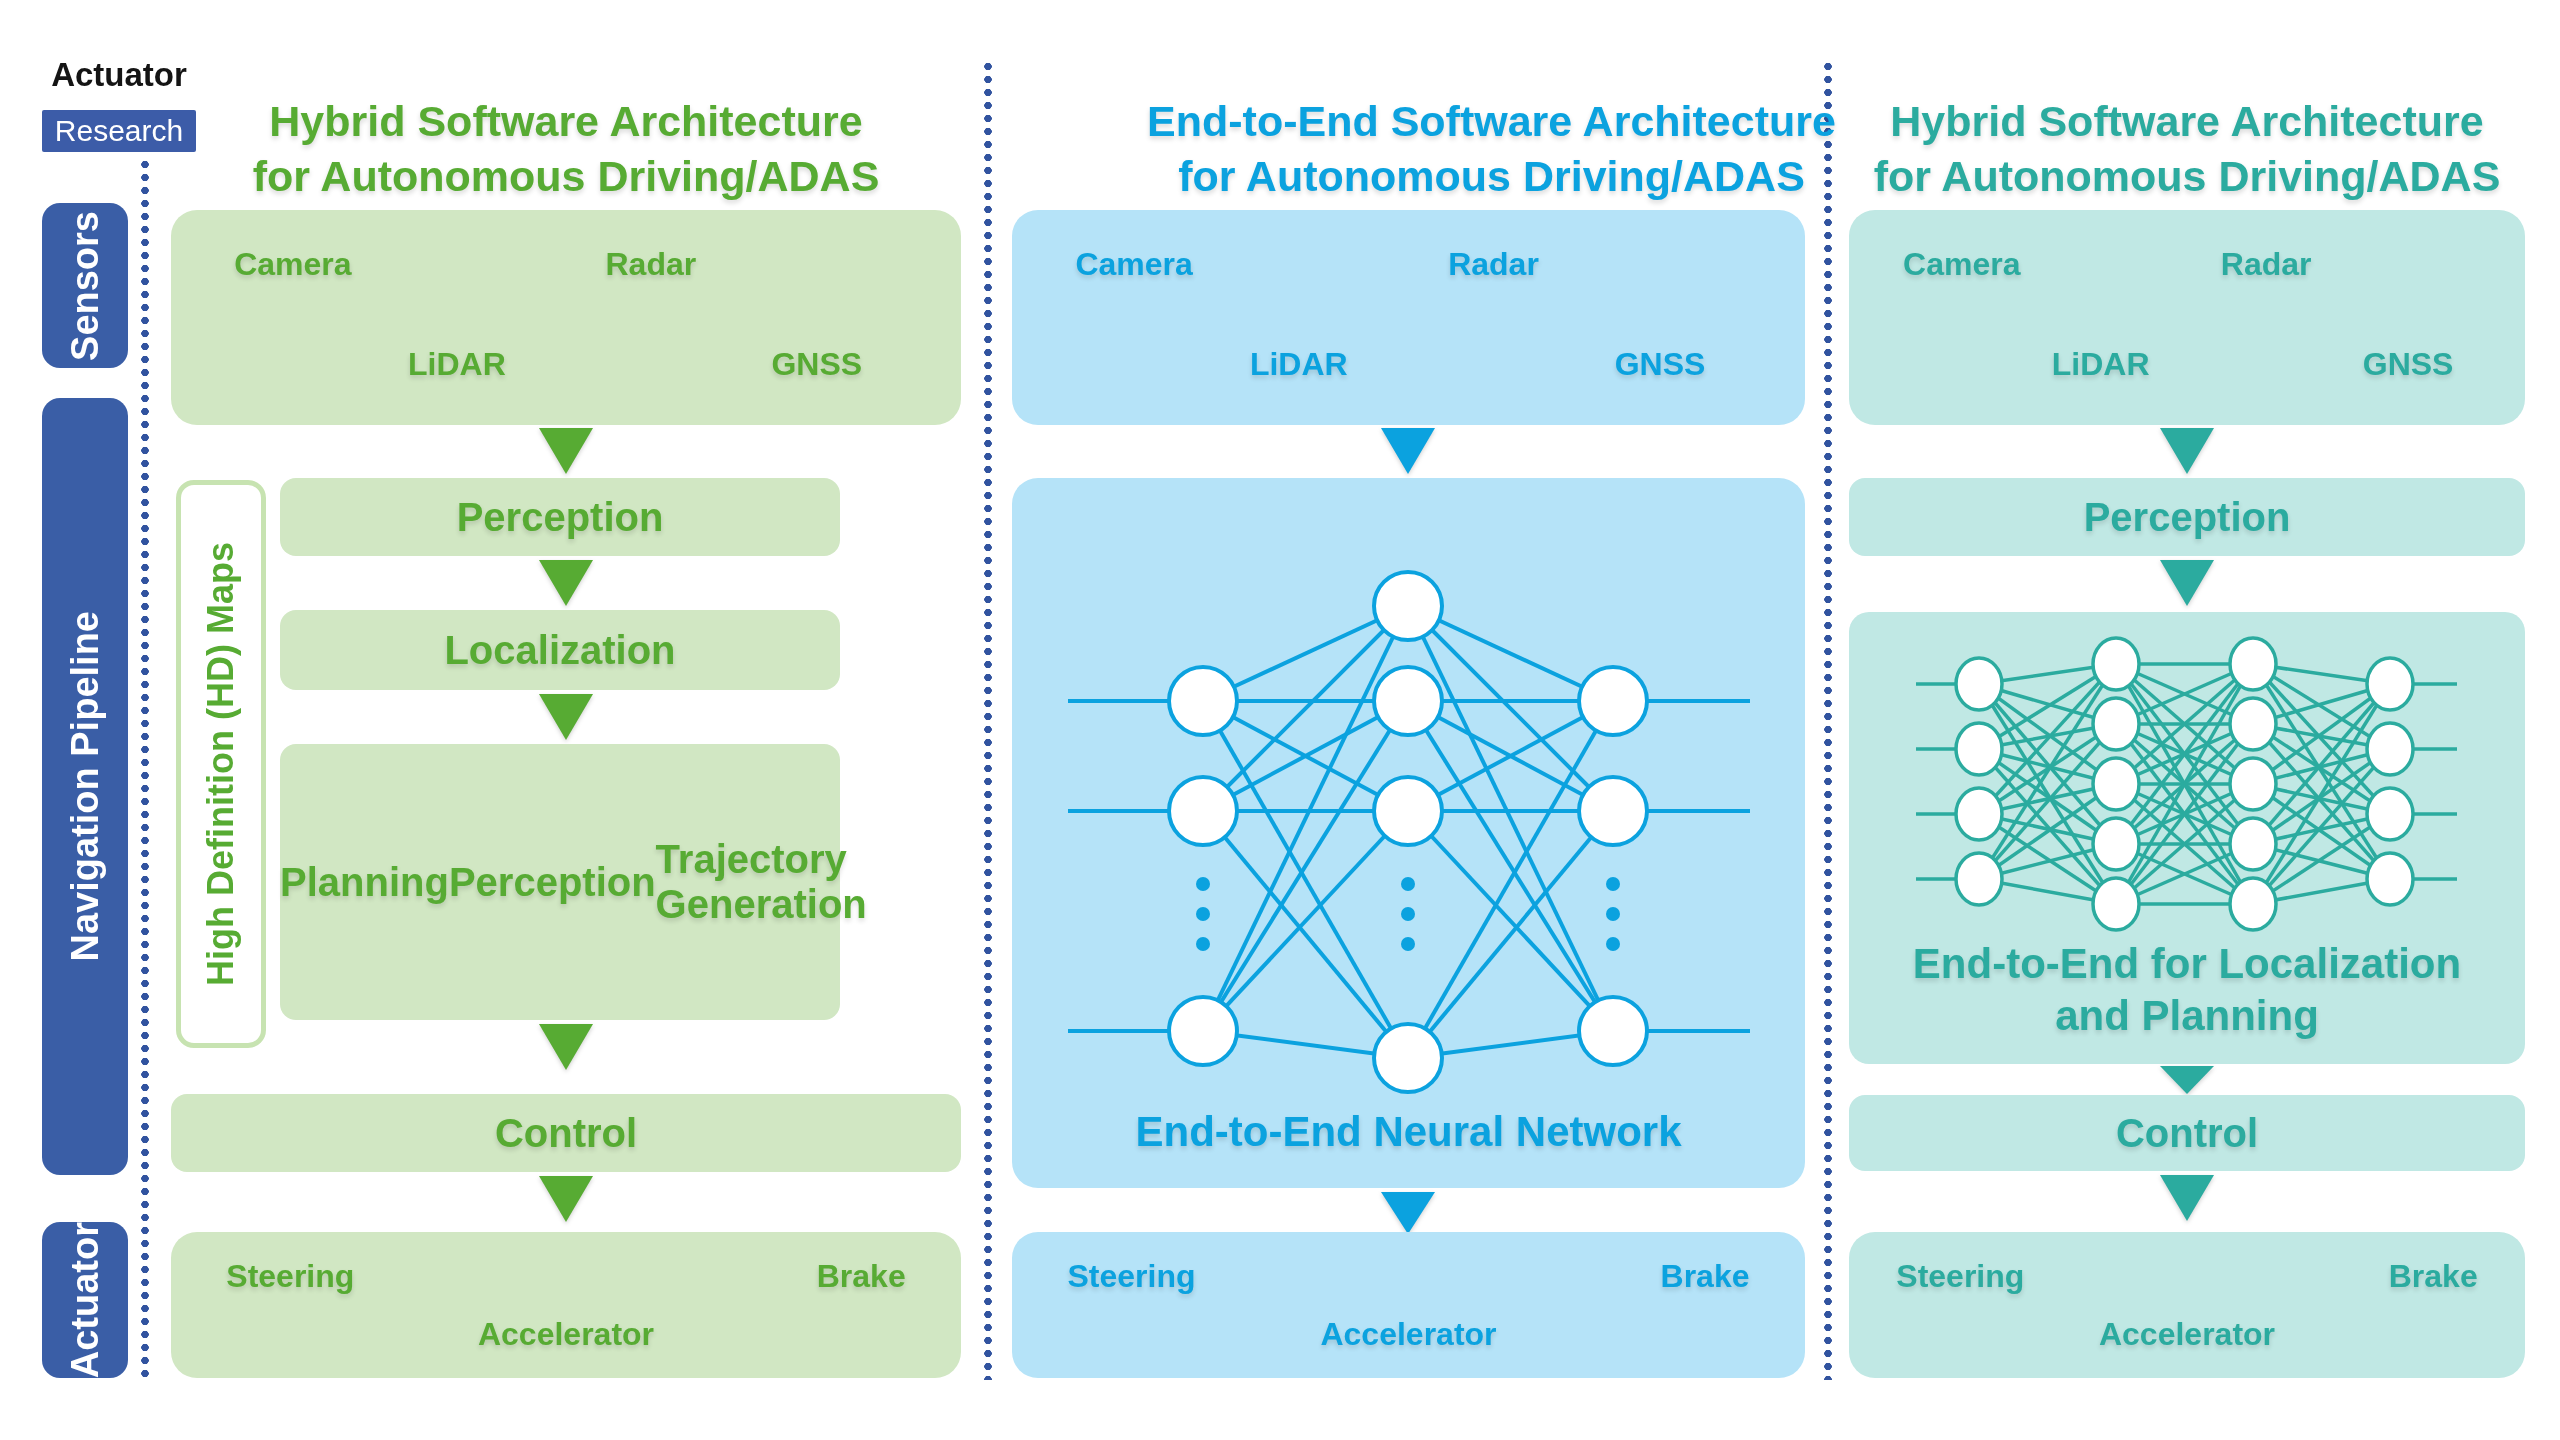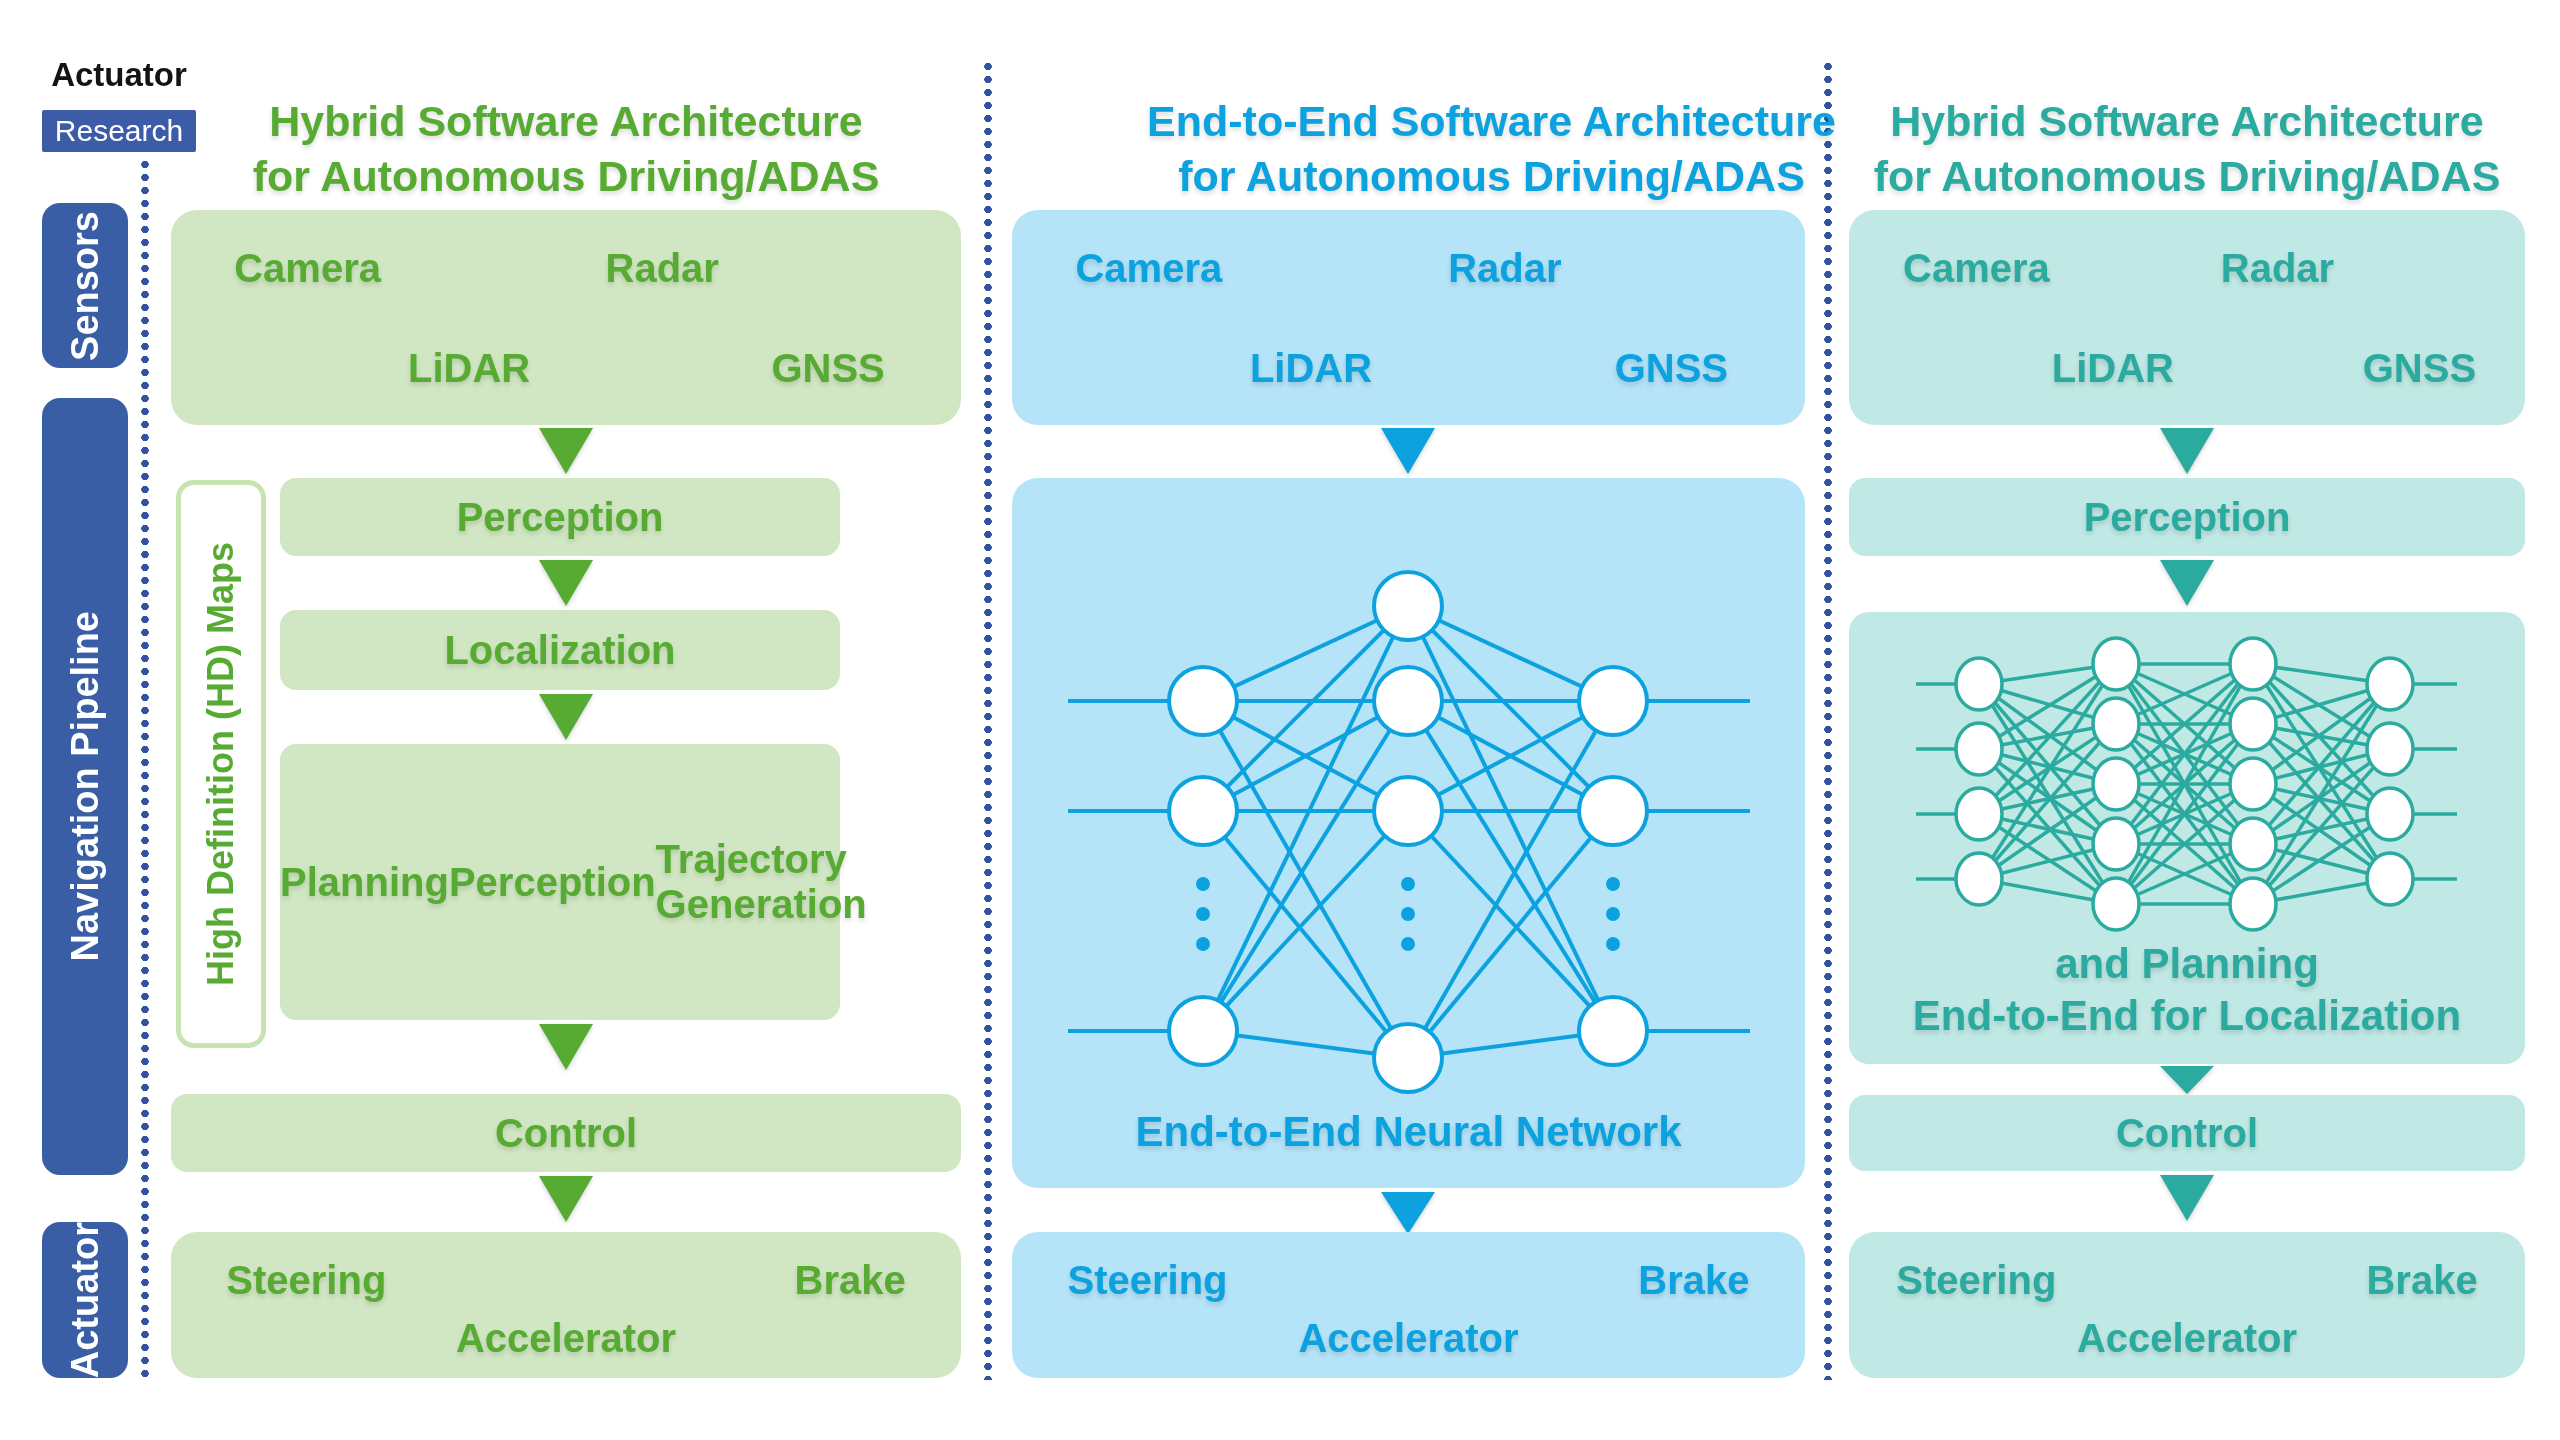--- a/index.html
+++ b/index.html
@@ -19,21 +19,21 @@
   .dotline{position:absolute;width:8px;background-image:radial-gradient(circle closest-side,#31539f 88%,rgba(49,83,159,0) 100%);
            background-size:8px 13px;background-repeat:repeat-y}
   
   .col{position:absolute;top:0;height:1440px}
   .title{position:absolute;top:58px;left:0;width:100%;text-align:center;font-weight:700;
          font-size:43px;line-height:55px;text-shadow:0 3px 5px rgba(0,0,0,.15)}
   .bx{position:absolute;border-radius:26px;box-sizing:border-box}
   .bx.sm{border-radius:16px}
   .fill-g{background:#d1e7c3}.fill-c{background:#b5e3f8}.fill-t{background:#c0e8e4}
   .green{color:#57ab33}.cyan{color:#0ba2df}.teal{color:#2bab9f}
-  .lbl{position:absolute;font-weight:700;font-size:40px;white-space:nowrap;
+  .lbl{position:absolute;font-weight:700;font-size:32px;white-space:nowrap;
        text-shadow:0 3px 5px rgba(0,0,0,.14)}
   .cbox{display:flex;align-items:center;justify-content:center;font-weight:700;font-size:40px;
         text-shadow:0 3px 5px rgba(0,0,0,.14)}
   .stack{display:flex;flex-direction:row;justify-content:space-evenly;align-items:center;
          font-weight:700;font-size:40px;text-shadow:0 3px 5px rgba(0,0,0,.14)}
   
   .arrow{position:absolute;width:0;height:0;border-left:27px solid transparent;
          border-right:27px solid transparent;filter:drop-shadow(0 2px 2px rgba(0,0,0,.18))}
   .arrow.g{border-top:46px solid #57ab33}
   .arrow.c{border-top:46px solid #0ba2df}
@@ -294,22 +294,22 @@
         <ellipse cx="359" cy="88" rx="23" ry="26" fill="#ffffff" stroke="#2bab9f" stroke-width="3.5"></ellipse>
         <ellipse cx="359" cy="148" rx="23" ry="26" fill="#ffffff" stroke="#2bab9f" stroke-width="3.5"></ellipse>
         <ellipse cx="359" cy="208" rx="23" ry="26" fill="#ffffff" stroke="#2bab9f" stroke-width="3.5"></ellipse>
         <ellipse cx="359" cy="268" rx="23" ry="26" fill="#ffffff" stroke="#2bab9f" stroke-width="3.5"></ellipse>
         <ellipse cx="496" cy="48" rx="23" ry="26" fill="#ffffff" stroke="#2bab9f" stroke-width="3.5"></ellipse>
         <ellipse cx="496" cy="113" rx="23" ry="26" fill="#ffffff" stroke="#2bab9f" stroke-width="3.5"></ellipse>
         <ellipse cx="496" cy="178" rx="23" ry="26" fill="#ffffff" stroke="#2bab9f" stroke-width="3.5"></ellipse>
         <ellipse cx="496" cy="243" rx="23" ry="26" fill="#ffffff" stroke="#2bab9f" stroke-width="3.5"></ellipse>
       </svg>
     <div class="nn-caption teal" style="bottom:22px">
+      <span style="display:block">End-to-End for Localization</span>
       <span style="display:block">and Planning</span>
-      <span style="display:block">End-to-End for Localization</span>
     </div>
   </div>
   <div class="arrow t small" style="left:311px;top:1066px"></div>
 
   <div class="bx sm fill-t cbox teal" style="left:0;top:1095px;width:676px;height:76px">Control</div>
   <div class="arrow t" style="left:311px;top:1175px"></div>
 
   <div class="bx fill-t" style="left:0;top:1232px;width:676px;height:146px">
     <span class="lbl teal" style="left:7%;top:26px">Steering</span>
     <span class="lbl teal" style="right:7%;top:26px">Brake</span>

